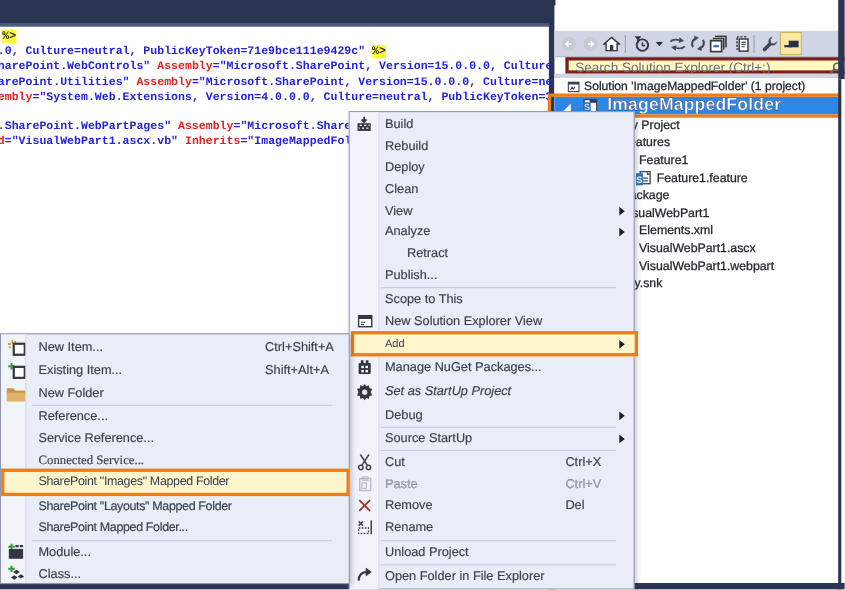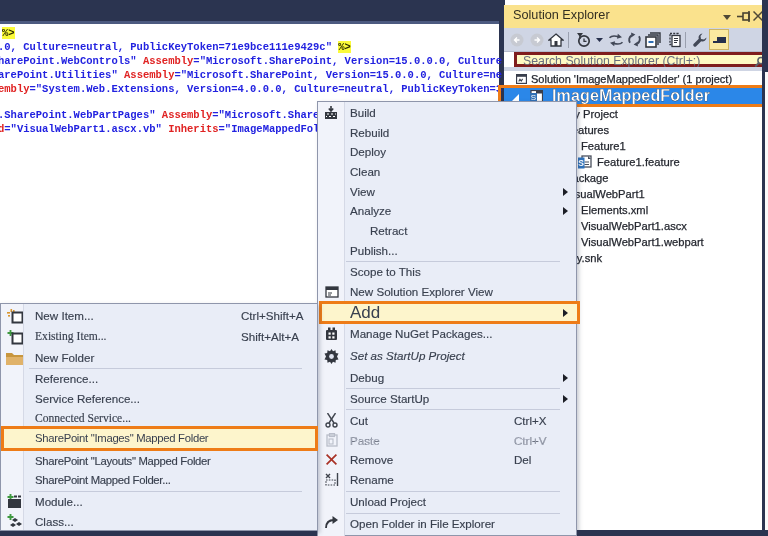--- a/index.html
+++ b/index.html
@@ -31,39 +31,20 @@
 <div class="abs mono" style="left:2px;top:26px;"><span class="cy">%&gt;</span></div>
 <div class="abs mono" style="left:-2px;top:40px;"><span class="cb">.0, Culture=neutral, PublicKeyToken=71e9bce111e9429c"</span> <span class="cy">%&gt;</span></div>
 <div class="abs mono" style="left:-2px;top:54px;"><span class="cb">harePoint.WebControls" </span><span class="cr">Assembly</span><span class="cb">="Microsoft.SharePoint, Version=15.0.0.0, Culture</span></div>
 <div class="abs mono" style="left:-2px;top:68px;"><span class="cb">arePoint.Utilities" </span><span class="cr">Assembly</span><span class="cb">="Microsoft.SharePoint, Version=15.0.0.0, Culture=ne</span></div>
 <div class="abs mono" style="left:-2px;top:82px;"><span class="cr">embly</span><span class="cb">="System.Web.Extensions, Version=4.0.0.0, Culture=neutral, PublicKeyToken=3</span></div>
 <div class="abs mono" style="left:-2px;top:108px;"><span class="cb">.SharePoint.WebPartPages" </span><span class="cr">Assembly</span><span class="cb">="Microsoft.Share</span></div>
 <div class="abs mono" style="left:-2px;top:122px;"><span class="cr">d</span><span class="cb">="VisualWebPart1.ascx.vb" </span><span class="cr">Inherits</span><span class="cb">="ImageMappedFol</span></div>
 
 <div class="abs" style="left:504px;top:5px;width:262px;height:525px;background:#fff;">
 
-  <div class="abs" style="left:0;top:0;width:262px;height:23px;background:#fae28d;">
-    <div class="abs" style="left:9px;top:3px;font-size:12.7px;color:#332f22;">Solution Explorer</div>
-    <svg class="abs" style="left:219px;top:10px;" width="8" height="5">
-        <path d="M0 0 L8 0 L4 5 Z" fill="#4f4936"></path>
-      </svg>
-    <svg class="abs" style="left:233px;top:5px;" width="14" height="13" viewBox="0 0 14 13">
-        <g stroke="#4a4431" stroke-width="1.6" fill="none">
-          <line x1="0" y1="6.5" x2="6" y2="6.5"></line>
-          <rect x="6" y="3" width="6" height="7"></rect>
-          <line x1="12" y1="1" x2="12" y2="12"></line>
-        </g>
-      </svg>
-    <svg class="abs" style="left:249px;top:6px;" width="10" height="10" viewBox="0 0 10 10">
-        <g stroke="#4f4936" stroke-width="1.5">
-          <line x1="0.5" y1="0.5" x2="9.5" y2="9.5"></line>
-          <line x1="9.5" y1="0.5" x2="0.5" y2="9.5"></line>
-        </g>
-      </svg>
-  </div>
 
   <div class="abs" style="left:0;top:23px;width:262px;height:24px;background:#cfd5e4;border-bottom:1px solid #b5bbcb;">
 
     <svg class="abs" style="left:6px;top:5px;" width="14" height="14">
         <circle cx="7" cy="7" r="6.5" fill="#c7cad2"></circle>
         <path d="M9.5 7 H5 M7 4.5 L4.5 7 L7 9.5" stroke="#fff" stroke-width="1.4" fill="none"></path>
       </svg>
     <svg class="abs" style="left:26px;top:5px;" width="14" height="14">
         <circle cx="7" cy="7" r="6.5" fill="#c7cad2"></circle>
         <path d="M4.5 7 H9 M7 4.5 L9.5 7 L7 9.5" stroke="#fff" stroke-width="1.4" fill="none"></path>
@@ -267,29 +248,29 @@
       <rect x="1" y="7" width="9" height="5" stroke-dasharray="1.6 1.2"></rect>
       <line x1="12.5" y1="0" x2="12.5" y2="13" stroke-width="1.4"></line>
     </g>
   </svg>
 <svg class="abs" style="left:324px;top:516px;" width="14" height="14" viewBox="0 0 14 14">
     <path d="M2 12 C2 6 6 4 10 4" stroke="#33373f" stroke-width="1.8" fill="none"></path>
     <path d="M8.5 0 L14 4 L8.5 8 Z" fill="#33373f"></path>
   </svg>
 
 <div class="abs" style="left:319px;top:301px;width:261px;height:23px;background:#fdf5cc;border:3px solid #ee7c17;"></div>
-<div class="abs" style="left:350px;top:303px;height:19px;line-height:19px;font-size:17px;color:#39404f;">Add</div>
+<div class="abs" style="left:350px;top:303px;height:19px;line-height:19px;font-size:10px;color:#39404f;">Add</div>
 <div class="abs arrow" style="left:563px;top:309px;"></div>
 
 <div class="abs menu" style="left:0;top:303px;width:318px;height:228px;">
   <div class="abs" style="left:0;top:0;width:23px;height:226px;background:#f1f3fa;border-right:1px solid #d5d9e6;"></div>
 </div>
 <div class="abs mi" style="left:35px;top:306px;width:200px;">New Item...</div>
 <div class="abs short" style="left:241px;top:309px;">Ctrl+Shift+A</div>
-<div class="abs mi" style="left:35px;top:327px;width:200px;font-family:Liberation Serif, serif;">Existing Item...</div>
+<div class="abs mi" style="left:35px;top:327px;width:200px;">Existing Item...</div>
 <div class="abs short" style="left:241px;top:330px;">Shift+Alt+A</div>
 <div class="abs mi" style="left:35px;top:348px;width:200px;">New Folder</div>
 <div class="abs sep" style="left:29px;top:368px;width:273px;"></div>
 <div class="abs mi" style="left:35px;top:369px;width:200px;">Reference...</div>
 <div class="abs mi" style="left:35px;top:389px;width:200px;">Service Reference...</div>
 <div class="abs mi" style="left:35px;top:409px;width:200px;font-family:Liberation Serif, serif;">Connected Service...</div>
 <div class="abs mi" style="left:35px;top:451px;width:260px;font-size:11.3px;letter-spacing:-0.3px;">SharePoint "Layouts" Mapped Folder</div>
 <div class="abs mi" style="left:35px;top:470px;width:260px;font-size:11.3px;letter-spacing:-0.3px;">SharePoint Mapped Folder...</div>
 <div class="abs sep" style="left:29px;top:491px;width:273px;"></div>
 <div class="abs mi" style="left:35px;top:492px;width:200px;">Module...</div>

